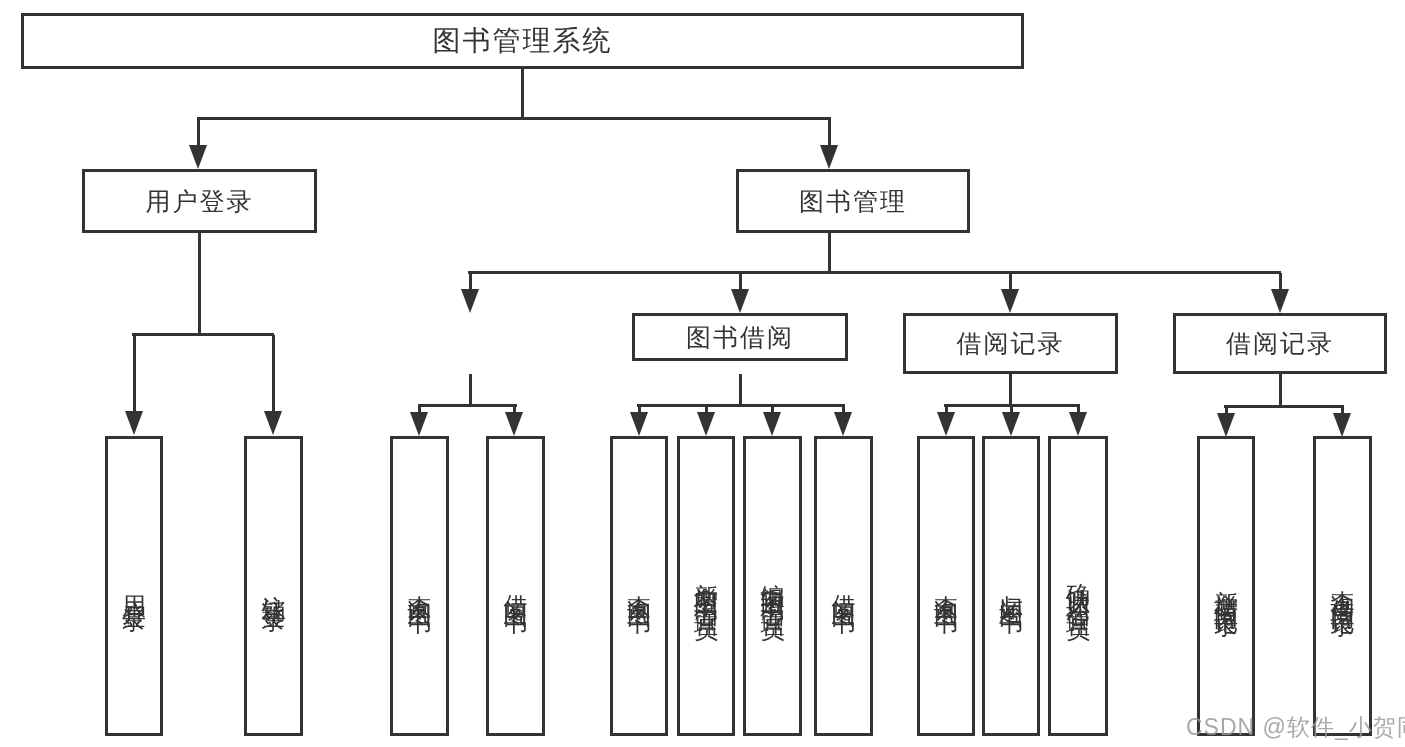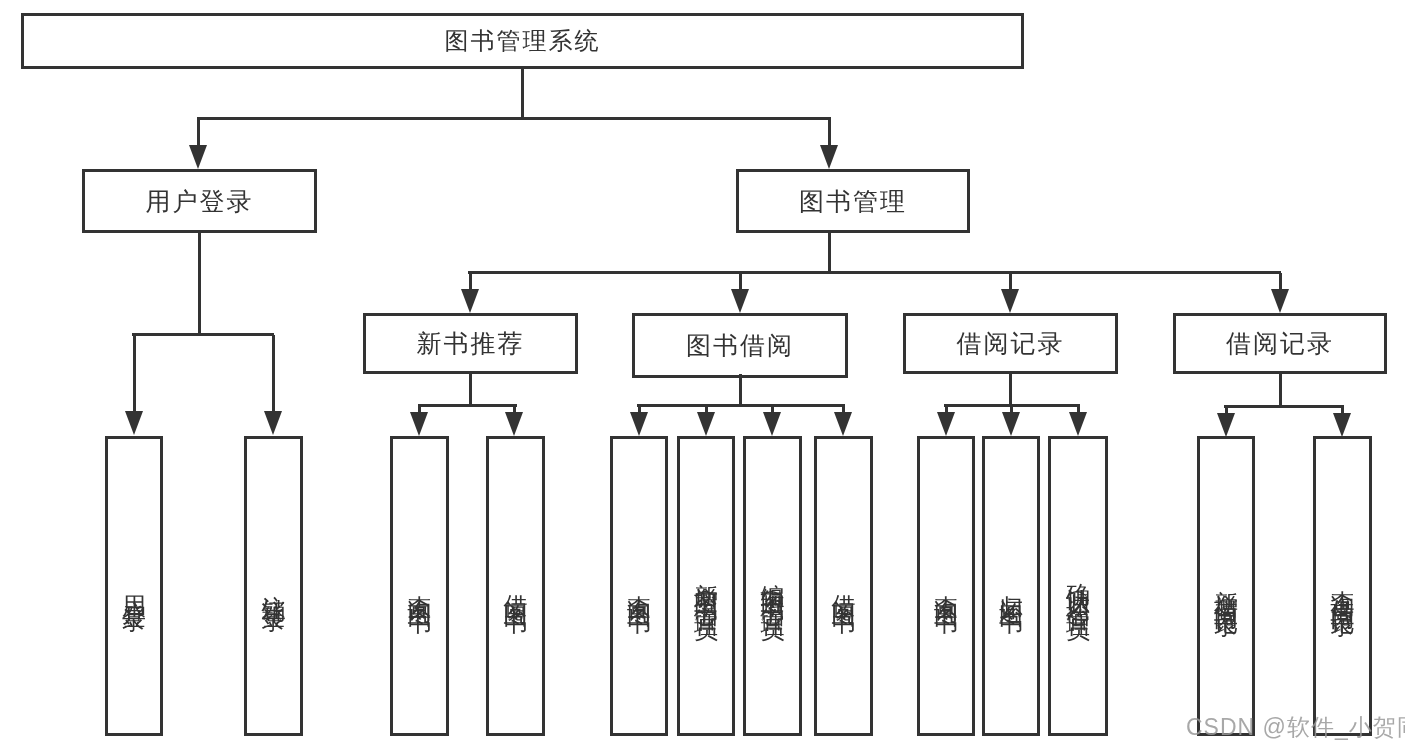--- a/index.html
+++ b/index.html
@@ -20,21 +20,21 @@
     box-sizing: border-box;
     background: #ffffff;
     border: 3px solid #333333;
     color: #333333;
     display: flex;
     align-items: center;
     justify-content: center;
     text-align: center;
   }
   .h-box { font-size: 25px; letter-spacing: 2px; }
-  .root-box { font-size: 24px; }
+  .root-box { font-size: 28px; }
   .v-box {
     writing-mode: vertical-rl;
     text-orientation: mixed;
     font-size: 24px;
     letter-spacing: 5px;
     line-height: 1;
     padding: 6px 0;
   }
   .vline {
     position: absolute;
@@ -121,22 +121,21 @@
   </div>
   <div class="arrow" style="left:1001px; top:273px; height:40px;">
     <div class="shaft"></div>
     <div class="head"></div>
   </div>
   <div class="arrow" style="left:1271px; top:273px; height:40px;">
     <div class="shaft"></div>
     <div class="head"></div>
   </div>
 
-  <div class="box h-box" style="left:363px; top:313px; width:215px; height:61px;">新书推荐</div>
-  <div class="box h-box" style="left:632px; top:313px; width:216px; height:65px;">图书借阅</div>
+  <div class="box h-box" style="left:632px; top:313px; width:216px; height:48px;">图书借阅</div>
   <div class="box h-box" style="left:903px; top:313px; width:215px; height:61px;">借阅记录</div>
   <div class="box h-box" style="left:1173px; top:313px; width:214px; height:61px;">借阅记录</div>
 
   <div class="vline" style="left:469px; top:374px; height:32px;"></div>
   <div class="hline" style="left:418px; top:404px; width:99px;"></div>
   <div class="arrow" style="left:410px; top:406px; height:30px;">
     <div class="shaft"></div>
     <div class="head"></div>
   </div>
   <div class="arrow" style="left:505px; top:406px; height:30px;">

